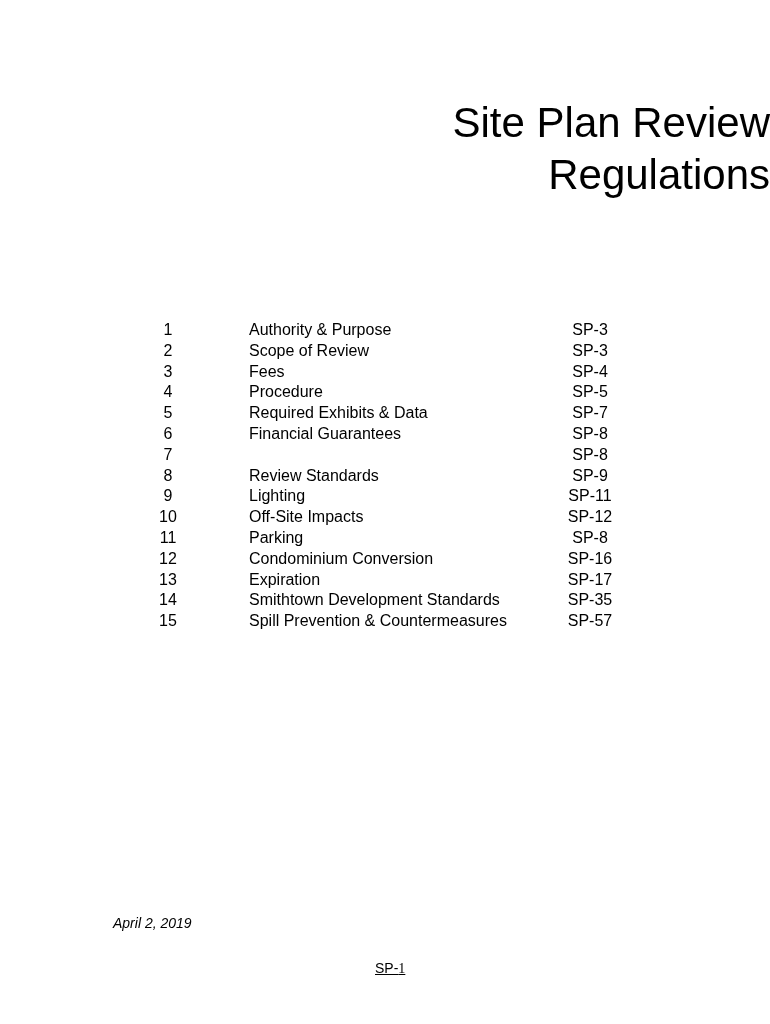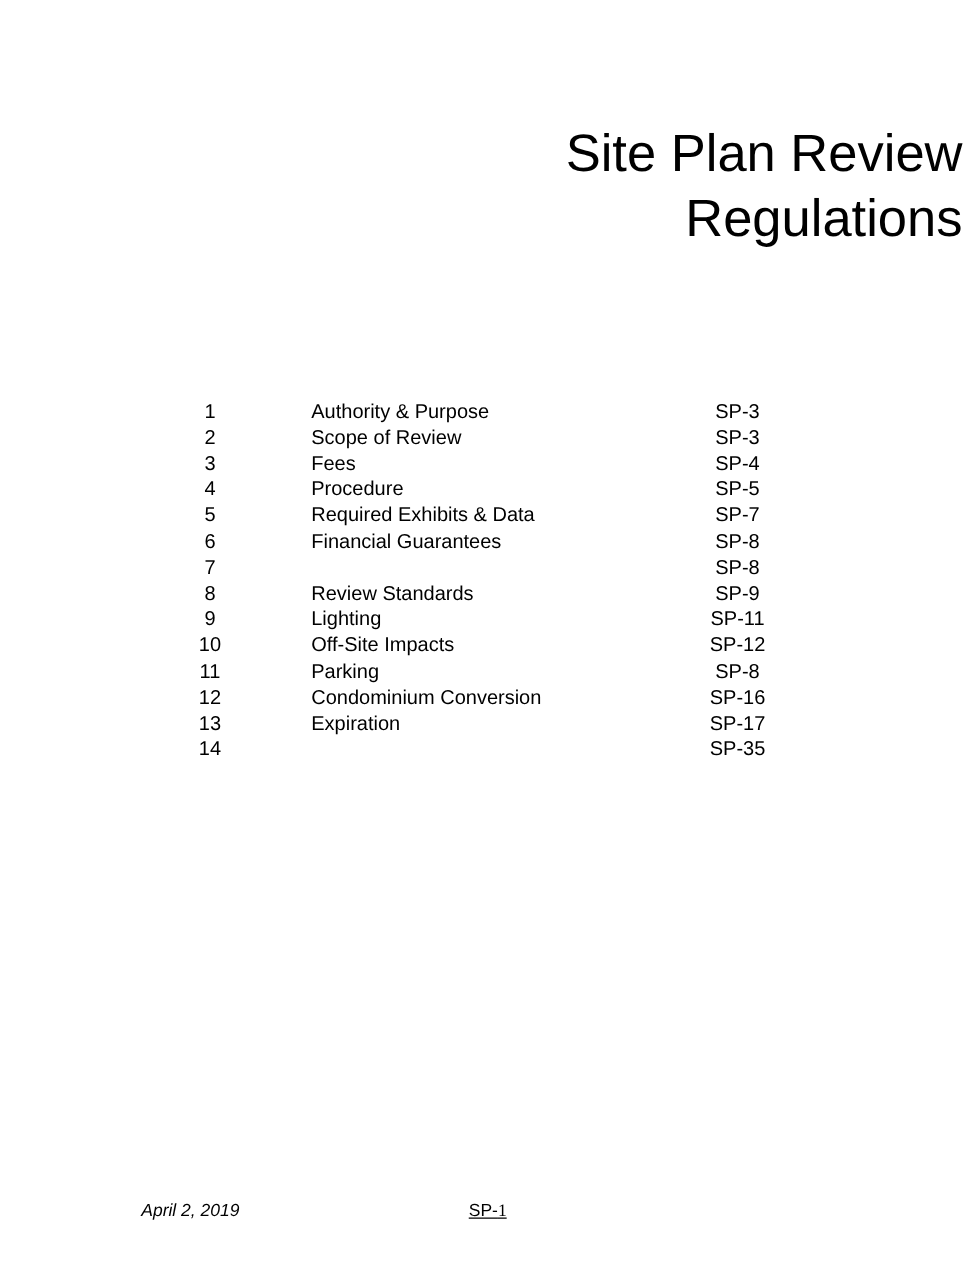--- a/index.html
+++ b/index.html
@@ -55,21 +55,21 @@
     }
     .toc-page {
       position: absolute;
       left: 555px;
       width: 70px;
       text-align: center;
     }
     .footer-date {
       position: absolute;
       left: 113px;
-      top: 960px;
+      top: 915px;
       font-size: 14px;
       font-style: italic;
     }
     .footer-page {
       position: absolute;
       left: 375px;
       top: 960px;
       font-size: 14px;
       text-decoration: underline;
     }
@@ -145,18 +145,24 @@
     <span class="toc-title">Condominium Conversion</span>
     <span class="toc-page">SP-16</span>
   </div>
   <div class="toc-row">
     <span class="toc-num">13</span>
     <span class="toc-title">Expiration</span>
     <span class="toc-page">SP-17</span>
   </div>
   <div class="toc-row">
     <span class="toc-num">14</span>
+    <span class="toc-title">Smithtown Development Standards</span>
     <span class="toc-page">SP-35</span>
+  </div>
+  <div class="toc-row">
+    <span class="toc-num">15</span>
+    <span class="toc-title">Spill Prevention &amp; Countermeasures</span>
+    <span class="toc-page">SP-57</span>
   </div>
 </div>
 
 <div class="footer-date">April 2, 2019</div>
 <div class="footer-page"><span>SP-</span><span class="serif-num">1</span></div>
 
 </body></html>

